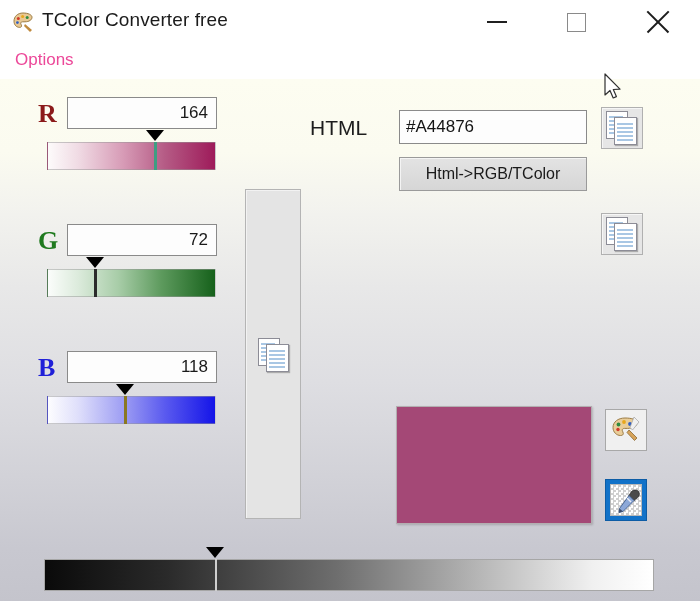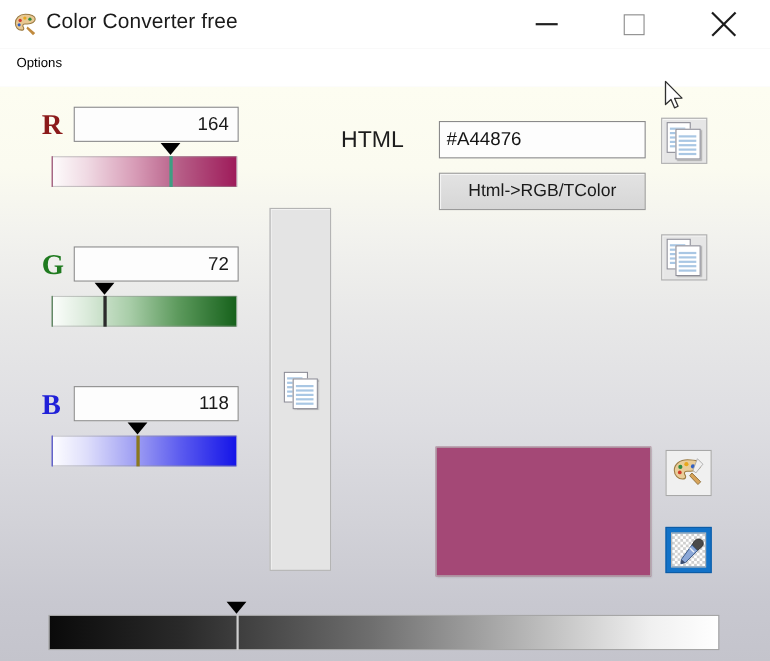--- a/index.html
+++ b/index.html
@@ -73,22 +73,22 @@
   #menubar {
     position: absolute;
     left: 0; top: 44px;
     width: 700px; height: 35px;
     background: #ffffff;
     border-bottom: 1px solid #dedede;
   }
   #menu-options {
     position: absolute;
     left: 15px; top: 6px;
-    font-size: 12px;
-    color: #000000;
+    font-size: 17px;
+    color: #ec4899;
     font-family: "Liberation Sans", sans-serif;
     cursor: default;
   }
 
   
   #client {
     position: absolute;
     left: 0; top: 79px;
     width: 700px; height: 522px;
     background: linear-gradient(to bottom,
@@ -296,21 +296,21 @@
     <span id="app-icon">
       <svg width="22" height="22" viewBox="0 0 22 22">
         <path d="M11 2 C5.5 2 2 5.6 2 10.2 C2 14 4.6 16.4 7.6 16.4 C9 16.4 9.6 15.7 9.6 14.8 C9.6 13.6 8.7 13.4 8.7 12.3 C8.7 11.4 9.5 10.8 10.6 10.8 L13 10.8 C17 10.8 20 8.9 20 6.3 C20 3.7 16 2 11 2 Z" fill="#e8c893" stroke="#9a7a42" stroke-width="1"></path>
         <circle cx="6.3" cy="7.6" r="1.5" fill="#d13b2a"></circle>
         <circle cx="10.6" cy="5.4" r="1.5" fill="#e8a71c"></circle>
         <circle cx="15.2" cy="6.4" r="1.5" fill="#2e8b3f"></circle>
         <circle cx="5.4" cy="11.6" r="1.4" fill="#2f5fc4"></circle>
         <path d="M13 13 L20 19 L18 21 L12 15 Z" fill="#c08a3e"></path>
       </svg>
     </span>
-    <div id="title-text">Color Converter free</div>
+    <div id="title-text">TColor Converter free</div>
 
     <button class="winbtn" id="btn-min">
       <span class="glyph"></span>
     </button>
     <button class="winbtn" id="btn-max">
       <span class="glyph"></span>
     </button>
     <button class="winbtn" id="btn-close">
       <span class="glyph"></span>
       <span class="glyph2"></span>

